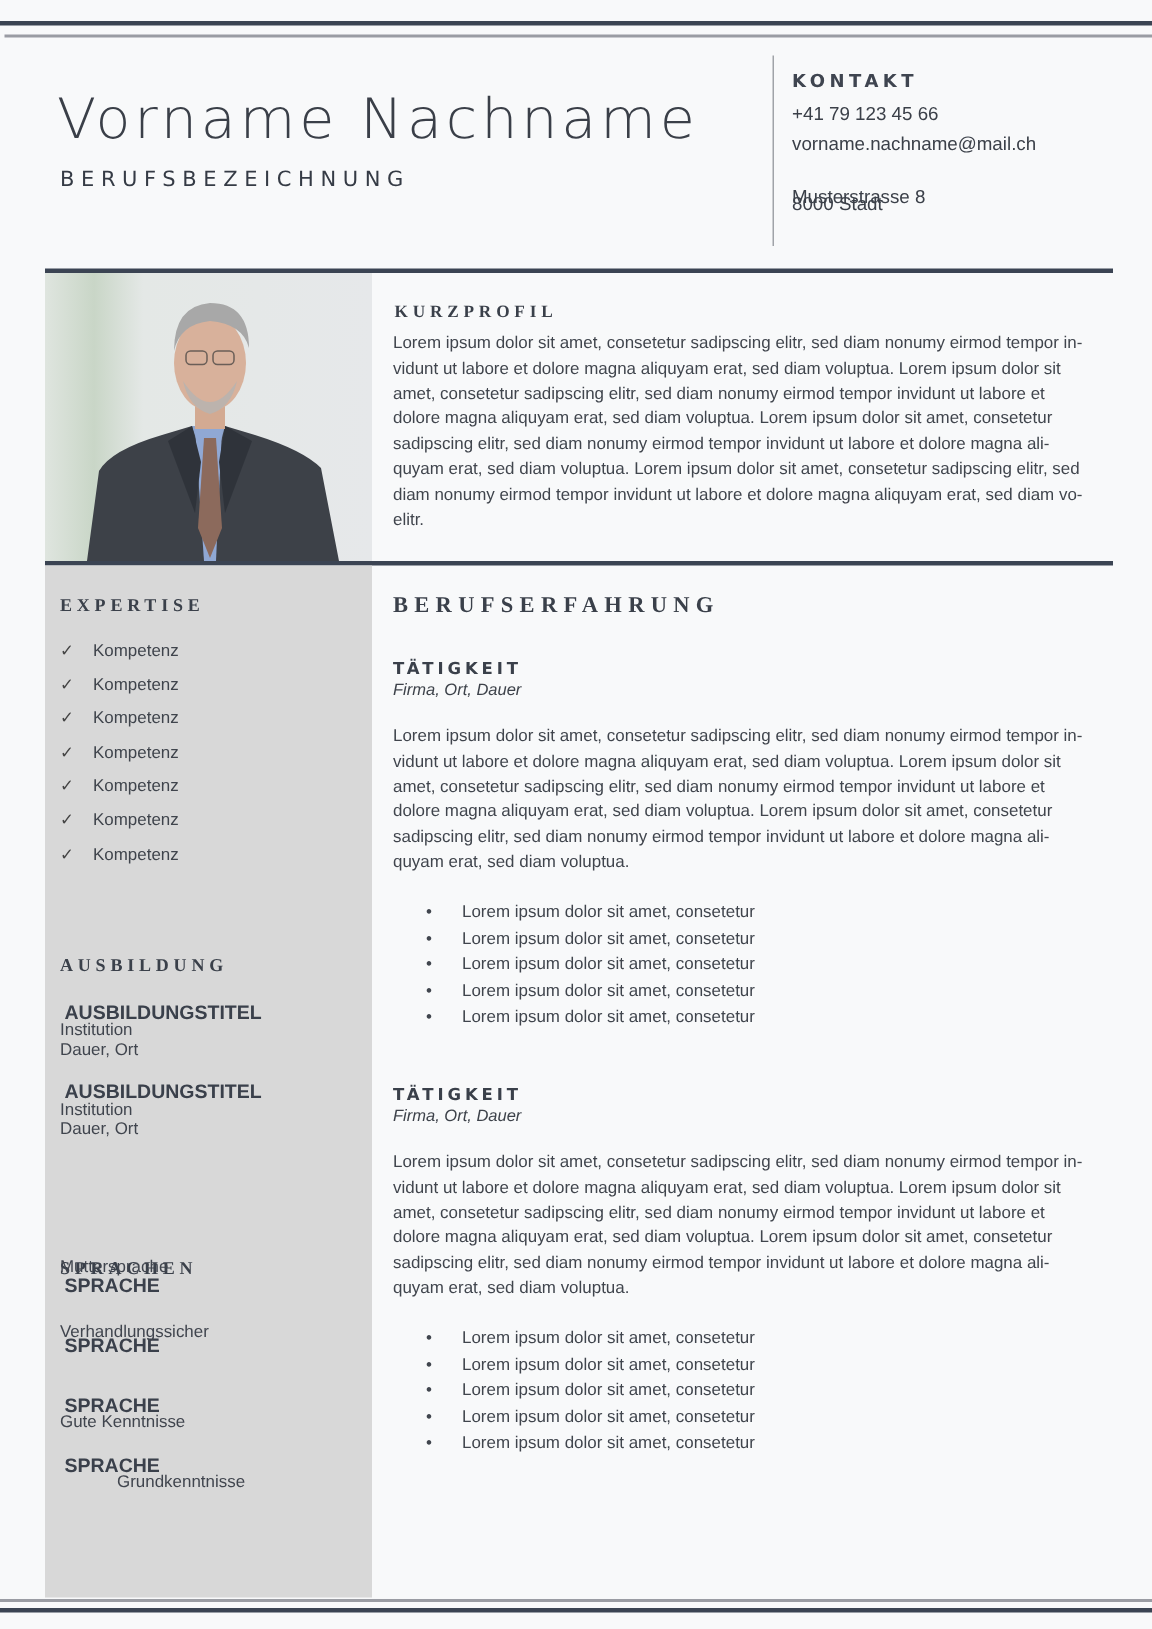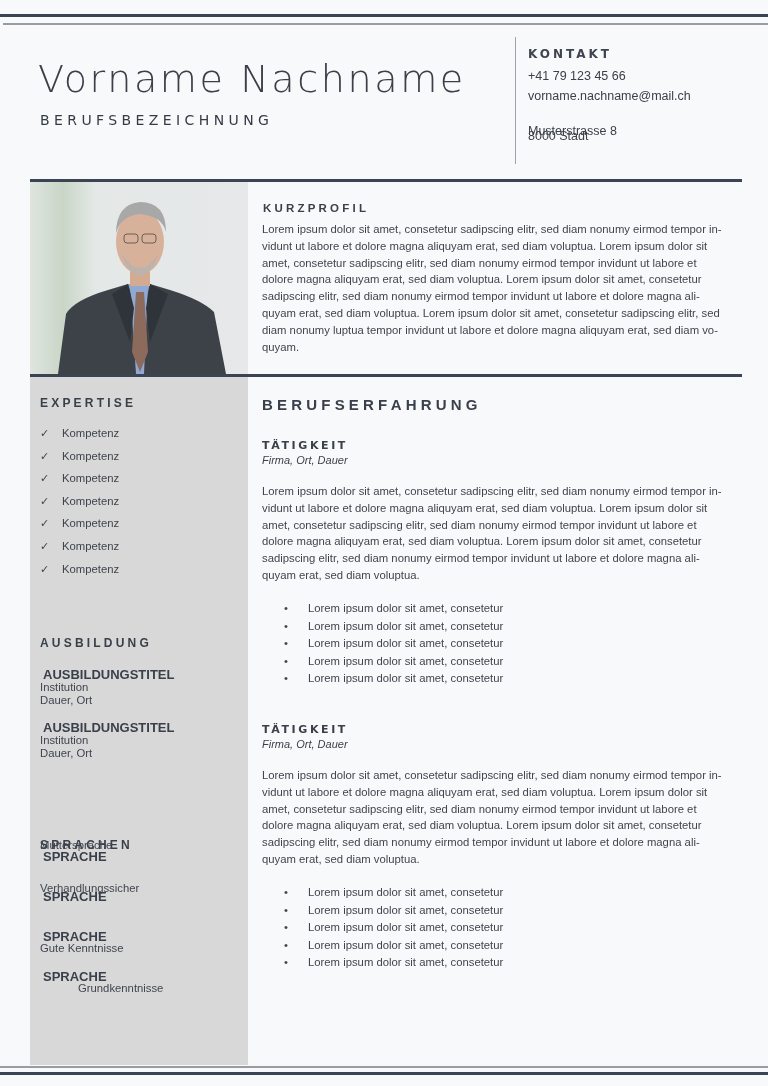--- a/index.html
+++ b/index.html
@@ -10,21 +10,21 @@
   .rule-gray { position:absolute; background:#9a9ca3; }
 
   .name { position:absolute; left:38px; top:58px; font-family:"DejaVu Sans", sans-serif; font-weight:300; font-size:37px; letter-spacing:2.5px; color:#3a3f48; white-space:nowrap; transform-origin:left top; transform:scaleX(1.03); }
   .jobtitle { position:absolute; left:40px; top:112px; font-family:"DejaVu Sans", sans-serif; font-size:14px; letter-spacing:4.4px; color:#353b45; }
   .vline { position:absolute; left:515px; top:37px; width:1px; height:127px; background:#a0a3a8; }
   .contact-h { position:absolute; left:528px; top:47px; font-family:"DejaVu Sans", sans-serif; font-weight:bold; font-size:12px; letter-spacing:3px; color:#3f4550; }
   .contact-line { position:absolute; left:528px; font-size:12.5px; color:#3b4049; white-space:nowrap; }
 
   .photo { position:absolute; left:30px; top:182px; width:218px; height:192px; overflow:hidden; background:linear-gradient(90deg,#dfe4df 0%,#cdd9cd 18%,#e3e7e6 35%,#e9ebec 70%,#e4e6e8 100%); }
 
-  .sec-h { font-family:Liberation Sans, sans-serif; font-weight:bold; letter-spacing:3.2px; color:#3a404a; white-space:nowrap; }
+  .sec-h { font-family:Liberation Serif, serif; font-weight:bold; letter-spacing:3.2px; color:#3a404a; white-space:nowrap; }
   .body-text { font-size:11.3px; line-height:16.8px; color:#40454d; }
 
   .sidebar { position:absolute; left:30px; top:377px; width:218px; height:688px; background:#d8d8d8; }
   .check-item { position:absolute; left:40px; font-size:11.3px; color:#3f444c; white-space:nowrap; }
   .check-item .ck { display:inline-block; width:22px; font-size:11px; color:#444; }
   .edu-title, .lang-title { position:absolute; left:43px; font-size:13px; font-weight:bold; color:#3a404b; }
   .edu-line, .lang-line { position:absolute; left:40px; font-size:11.3px; color:#40454e; }
 
   .job-h { position:absolute; left:262px; font-family:"DejaVu Sans", sans-serif; font-weight:bold; font-size:11px; letter-spacing:2.6px; color:#3a404a; }
   .job-sub { position:absolute; left:262px; font-size:11px; font-style:italic; color:#3d424a; }
@@ -92,22 +92,22 @@
 
 <div>
   <div class="sec-h abs" style="left:263px;top:202px;font-size:11.5px;">KURZPROFIL</div>
   <div class="para body-text" style="top:221px;">
     <div>Lorem ipsum dolor sit amet, consetetur sadipscing elitr, sed diam nonumy eirmod tempor in-</div>
     <div>vidunt ut labore et dolore magna aliquyam erat, sed diam voluptua. Lorem ipsum dolor sit</div>
     <div>amet, consetetur sadipscing elitr, sed diam nonumy eirmod tempor invidunt ut labore et</div>
     <div>dolore magna aliquyam erat, sed diam voluptua. Lorem ipsum dolor sit amet, consetetur</div>
     <div>sadipscing elitr, sed diam nonumy eirmod tempor invidunt ut labore et dolore magna ali-</div>
     <div>quyam erat, sed diam voluptua. Lorem ipsum dolor sit amet, consetetur sadipscing elitr, sed</div>
-    <div>diam nonumy luptua tempor invidunt ut labore et dolore magna aliquyam erat, sed diam vo-</div>
-    <div>quyam.</div>
+    <div>diam nonumy eirmod tempor invidunt ut labore et dolore magna aliquyam erat, sed diam vo-</div>
+    <div>elitr.</div>
   </div>
 </div>
 
 <div class="sidebar"></div>
 
 <div>
   <div class="sec-h abs" style="left:40px;top:396px;font-size:12px;">EXPERTISE</div>
   <div class="check-item" style="top:427px;"><span class="ck">✓</span><span>Kompetenz</span></div>
   <div class="check-item" style="top:450px;"><span class="ck">✓</span><span>Kompetenz</span></div>
   <div class="check-item" style="top:472px;"><span class="ck">✓</span><span>Kompetenz</span></div>

